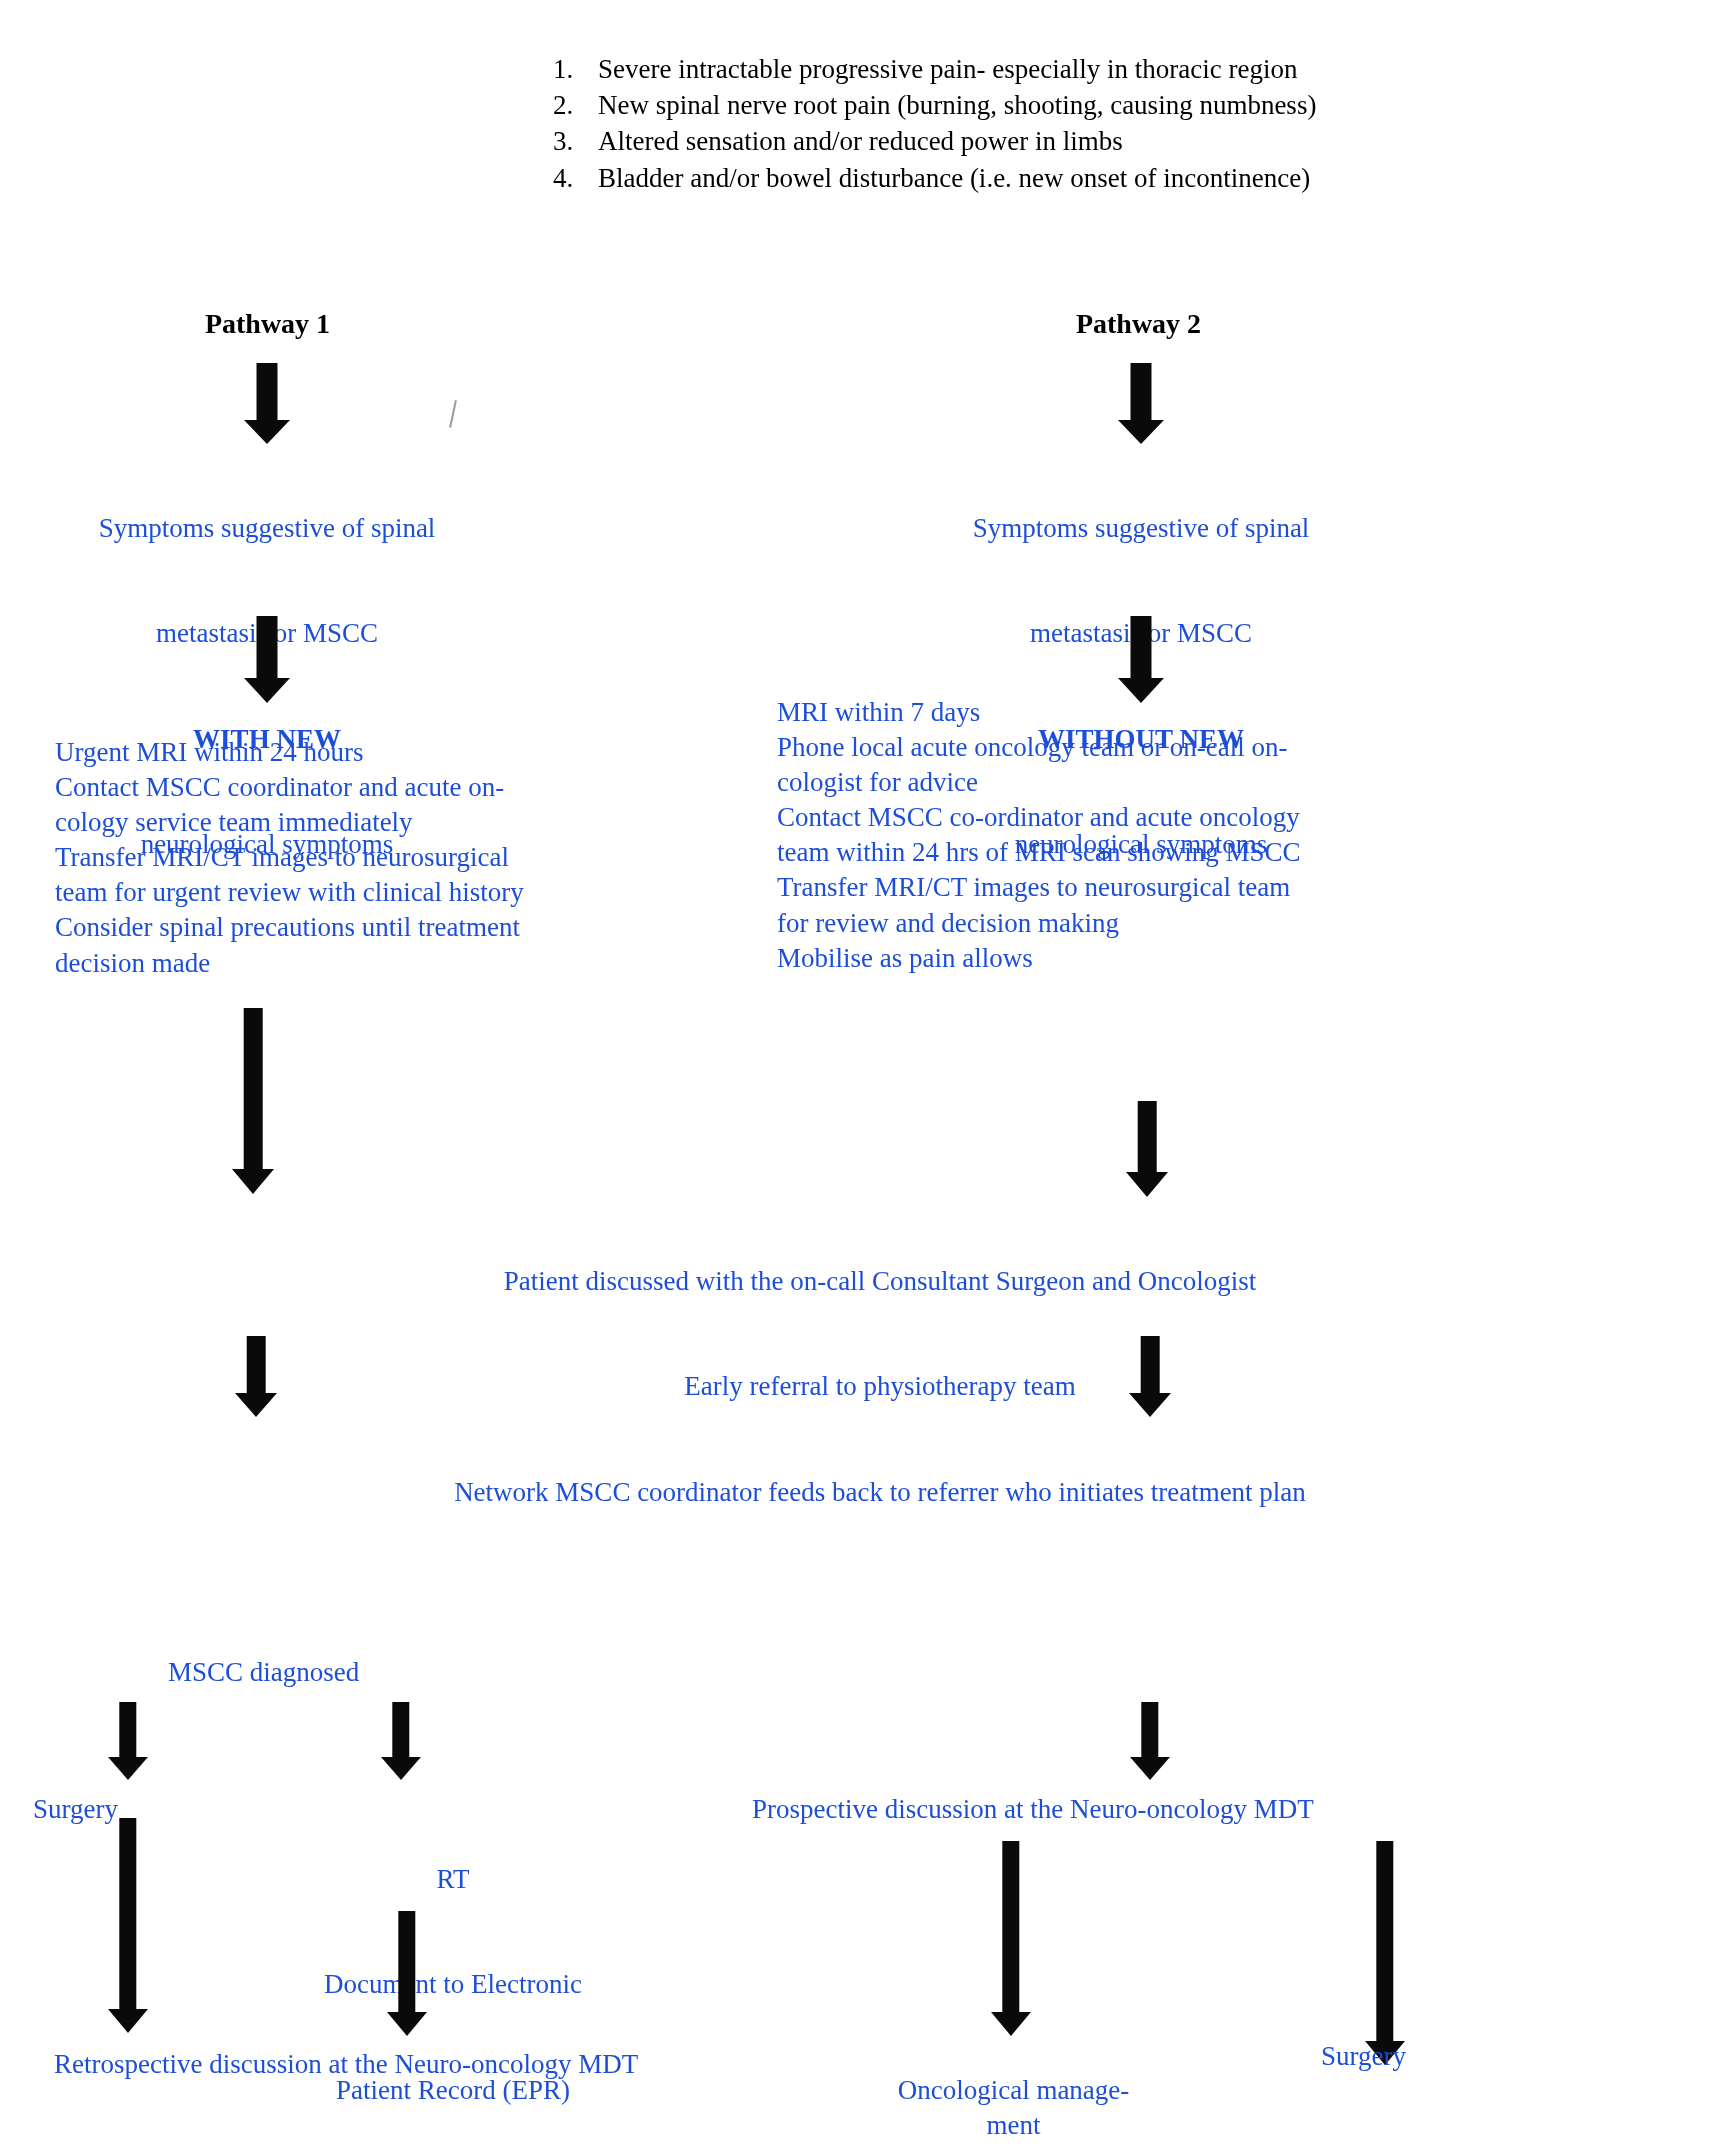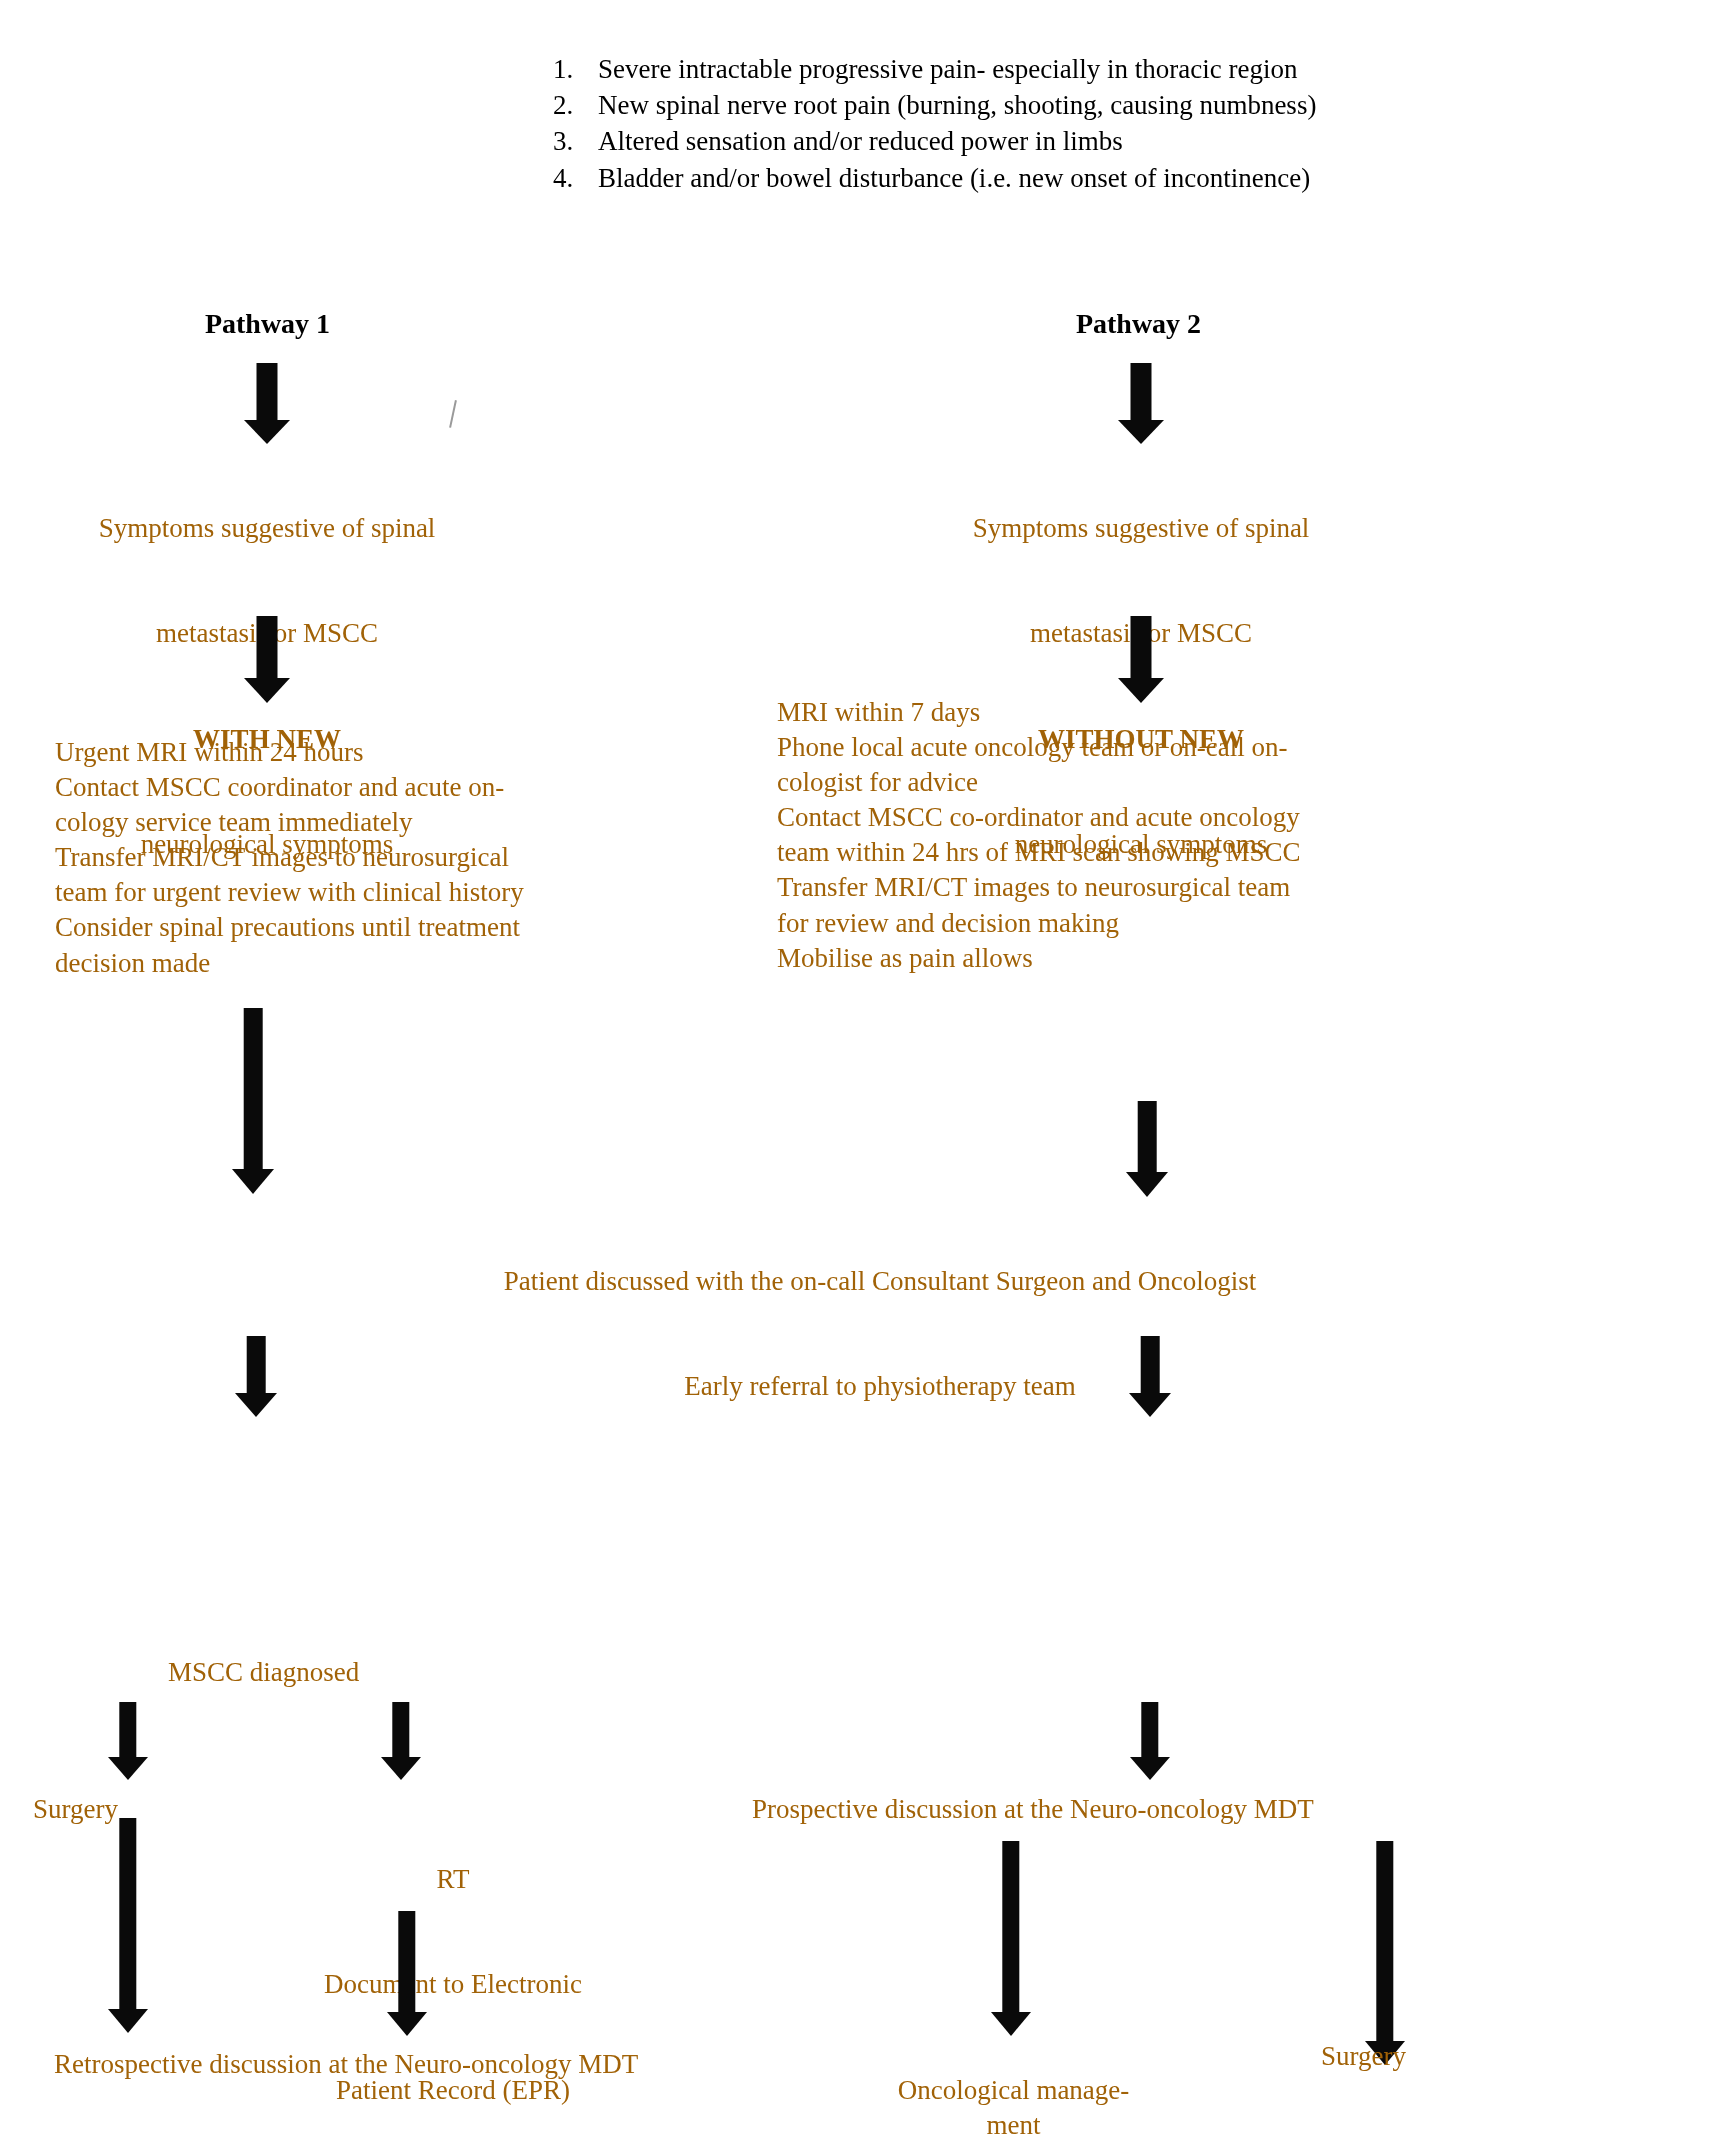--- a/index.html
+++ b/index.html
@@ -15,21 +15,21 @@
   #page {
     position: relative;
     width: 1727px;
     height: 2151px;
     background: #ffffff;
     overflow: hidden;
   }
   .abs { position: absolute; }
 
   
-  .t { font-size: 27px; line-height: 1.30; color: #a16207; white-space: pre-wrap; }
+  .t { font-size: 27px; line-height: 1.30; color: #1d4ed8; white-space: pre-wrap; }
   .t-bold { font-weight: bold; }
   .t-center { text-align: center; }
   .t-left { text-align: left; }
 
   
   .hdr-title {
     font-size: 27px;
     font-weight: bold;
     text-align: center;
   }
@@ -178,20 +178,21 @@
 Mobilise as pain allows</div>
 
   <div class="arrow" style="left:1115px; top:1101px; width:64px; height:96px;">
     <div class="shaft" style="width:18.6px; height:71px;"></div>
     <div class="head" style="border-left-width:21px; border-right-width:21px; border-top-width:25.6px;"></div>
   </div>
 
   <div class="abs t t-center" style="left:154px; top:1194px; width:1452px;">
     <div>Patient discussed with the on-call Consultant Surgeon and Oncologist</div>
     <div>Early referral to physiotherapy team</div>
+    <div>Network MSCC coordinator feeds back to referrer who initiates treatment plan</div>
   </div>
 
   <div class="arrow" style="left:224px; top:1336px; width:64px; height:81px;">
     <div class="shaft" style="width:18.6px; height:58px;"></div>
     <div class="head" style="border-left-width:21px; border-right-width:21px; border-top-width:24.4px;"></div>
   </div>
 
   <div class="arrow" style="left:1118px; top:1336px; width:64px; height:81px;">
     <div class="shaft" style="width:18.6px; height:58px;"></div>
     <div class="head" style="border-left-width:21px; border-right-width:21px; border-top-width:24.4px;"></div>

